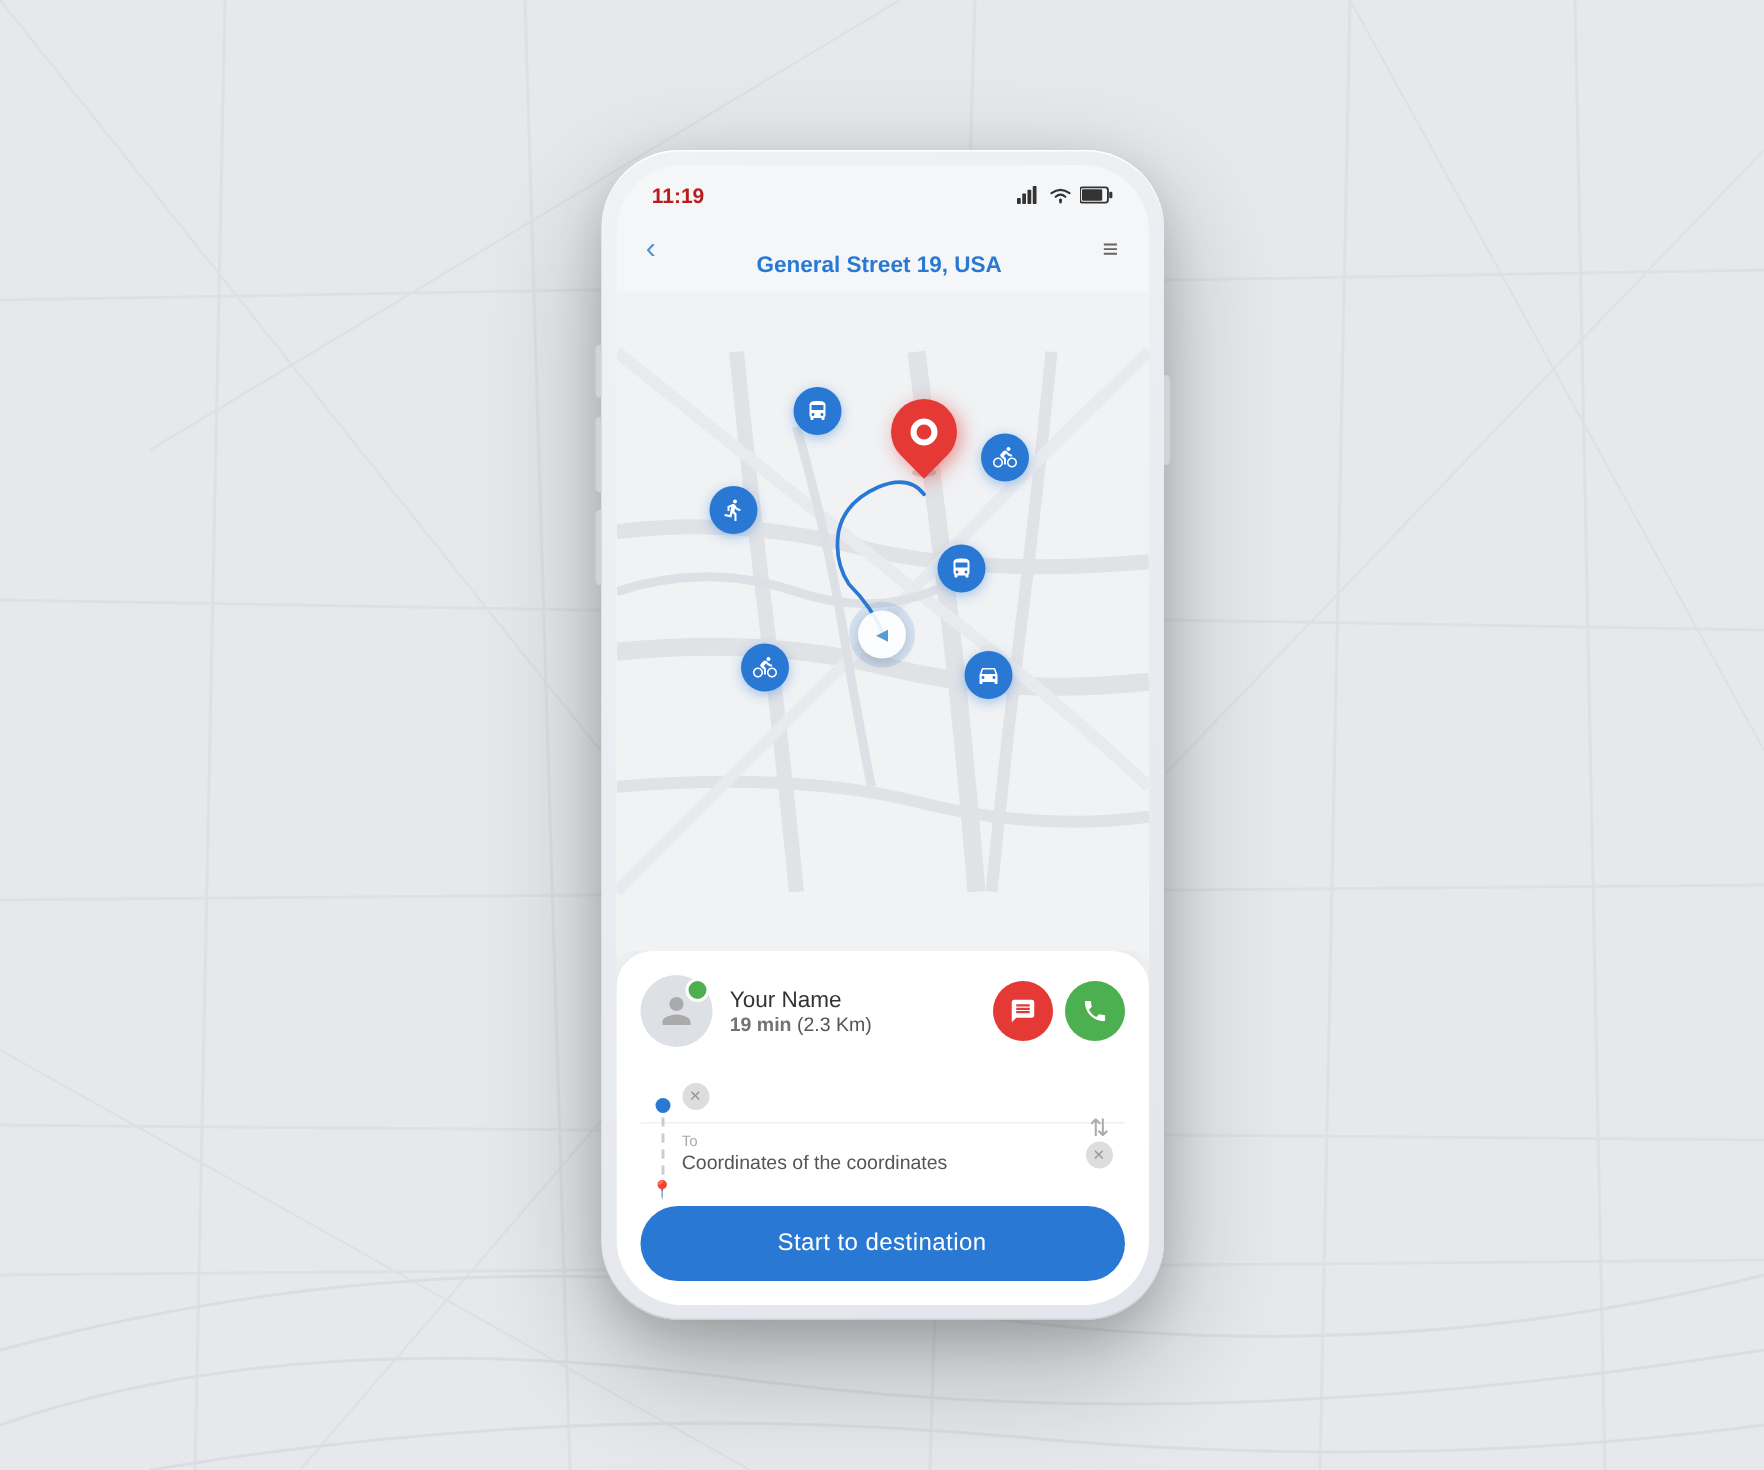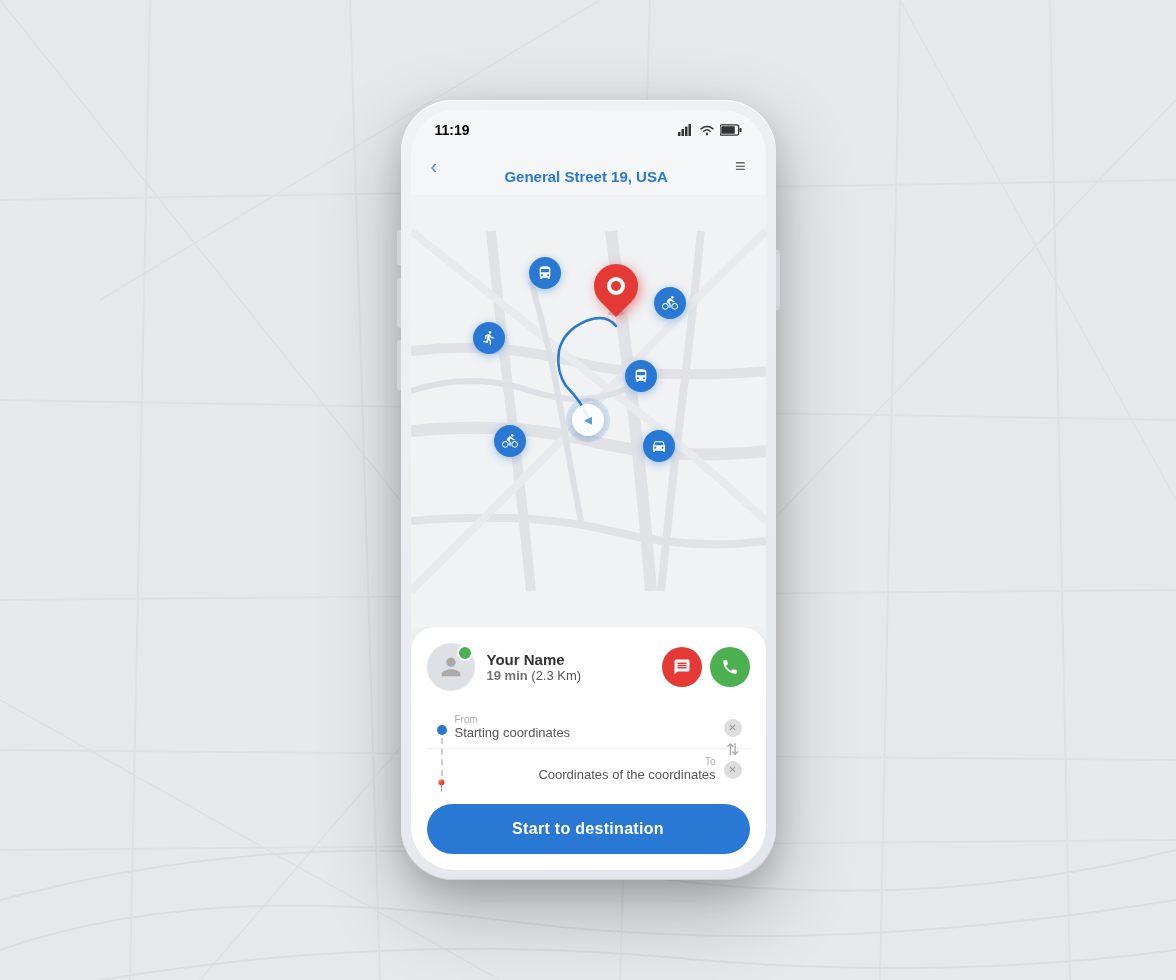--- a/index.html
+++ b/index.html
@@ -62,21 +62,21 @@
       justify-content: space-between;
       align-items: center;
       padding: 12px 24px 4px;
       background: transparent;
       z-index: 5;
       flex-shrink: 0;
     }
     .status-time {
       font-size: 14px;
       font-weight: 600;
-      color: #000000;
+      color: #b91c1c;
     }
     .status-icons {
       display: flex;
       align-items: center;
       gap: 5px;
     }
     .status-icons svg {
       fill: #333;
     }
 
@@ -250,21 +250,21 @@
       border: 2px solid white;
       position: absolute;
       top: 2px;
       right: 2px;
     }
     .driver-info {
       flex: 1;
     }
     .driver-name {
       font-size: 15px;
-      font-weight: 700;
+      font-weight: 400;
       color: #333;
     }
     .driver-eta {
       font-size: 13px;
       color: #555;
     }
     .driver-eta span {
       color: #2979d4;
       font-weight: 700;
     }
@@ -355,21 +355,21 @@
 
     
     .start-button {
       width: 100%;
       padding: 16px;
       background: #2979d4;
       color: white;
       border: none;
       border-radius: 30px;
       font-size: 16px;
-      font-weight: 700;
+      font-weight: 400;
       cursor: pointer;
       letter-spacing: 0.3px;
     }
 
     
     .phone-btn-right {
       position: absolute;
       right: -4px;
       top: 150px;
       width: 4px;
@@ -592,29 +592,25 @@
 
       
       <div class="route-inputs">
         <div class="route-dots">
           <div class="route-dot-blue"></div>
           <div style="flex:1;border-left:2px dashed #ccc;margin:3px 0;"></div>
           <div class="route-dot-pin">📍</div>
         </div>
 
         <div class="route-input-row">
+          <div class="route-input-clear">✕</div>
+        </div>
+
+        <div class="route-input-row" style="border-bottom:none;">
           <div style="flex:1;">
-            <div class="route-input-label">From</div>
-            <div class="route-input-value">Starting coordinates</div>
-          </div>
-          <div class="route-input-clear">✕</div>
-        </div>
-
-        <div class="route-input-row" style="border-bottom:none;">
-          <div style="flex:1;text-align:right;">
             <div class="route-input-label">To</div>
             <div class="route-input-value">Coordinates of the coordinates</div>
           </div>
           <div class="route-input-clear">✕</div>
         </div>
 
         <div class="route-swap">⇅</div>
       </div>
 
       

